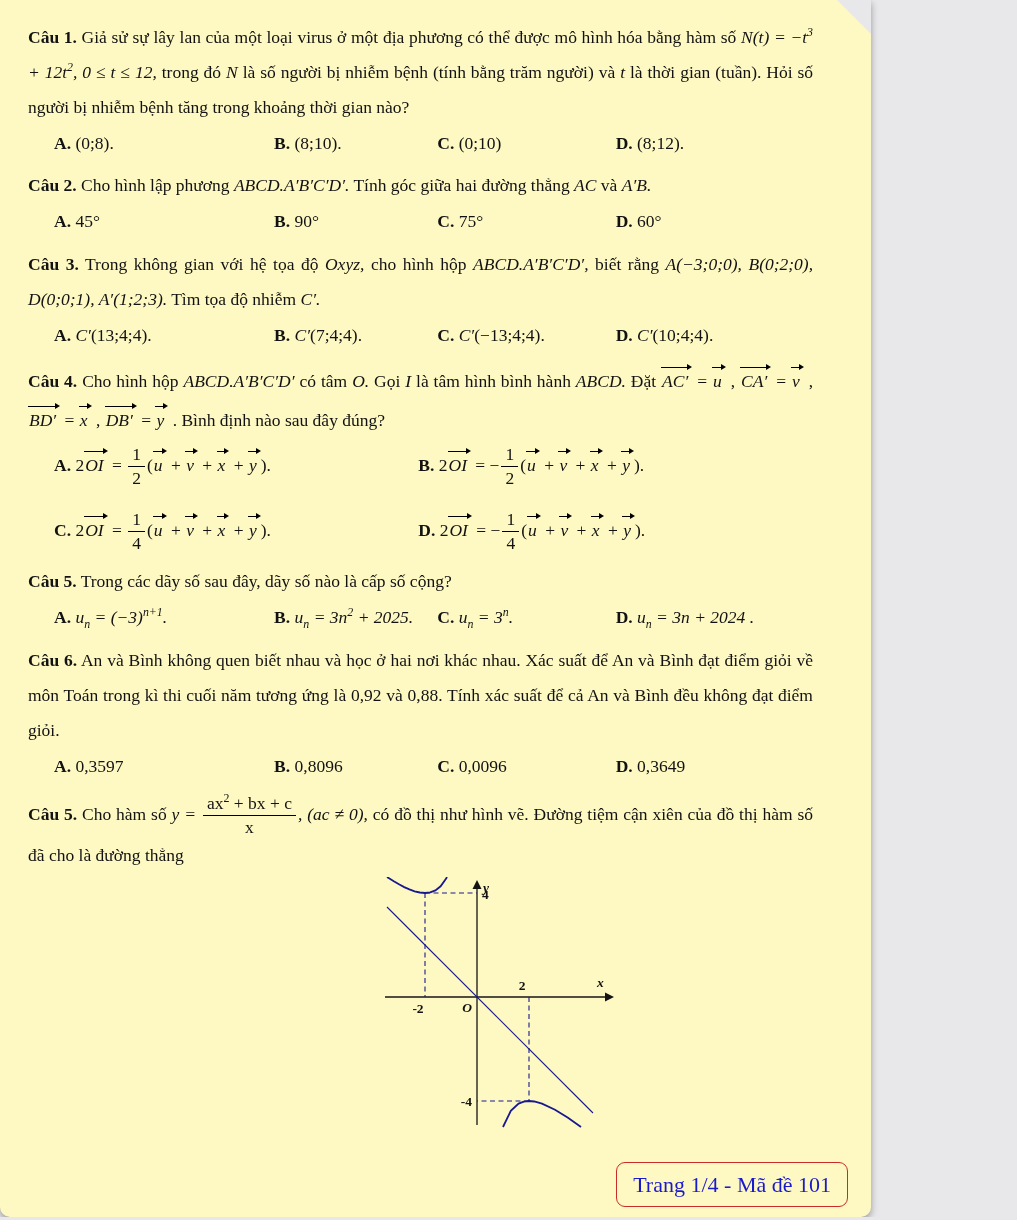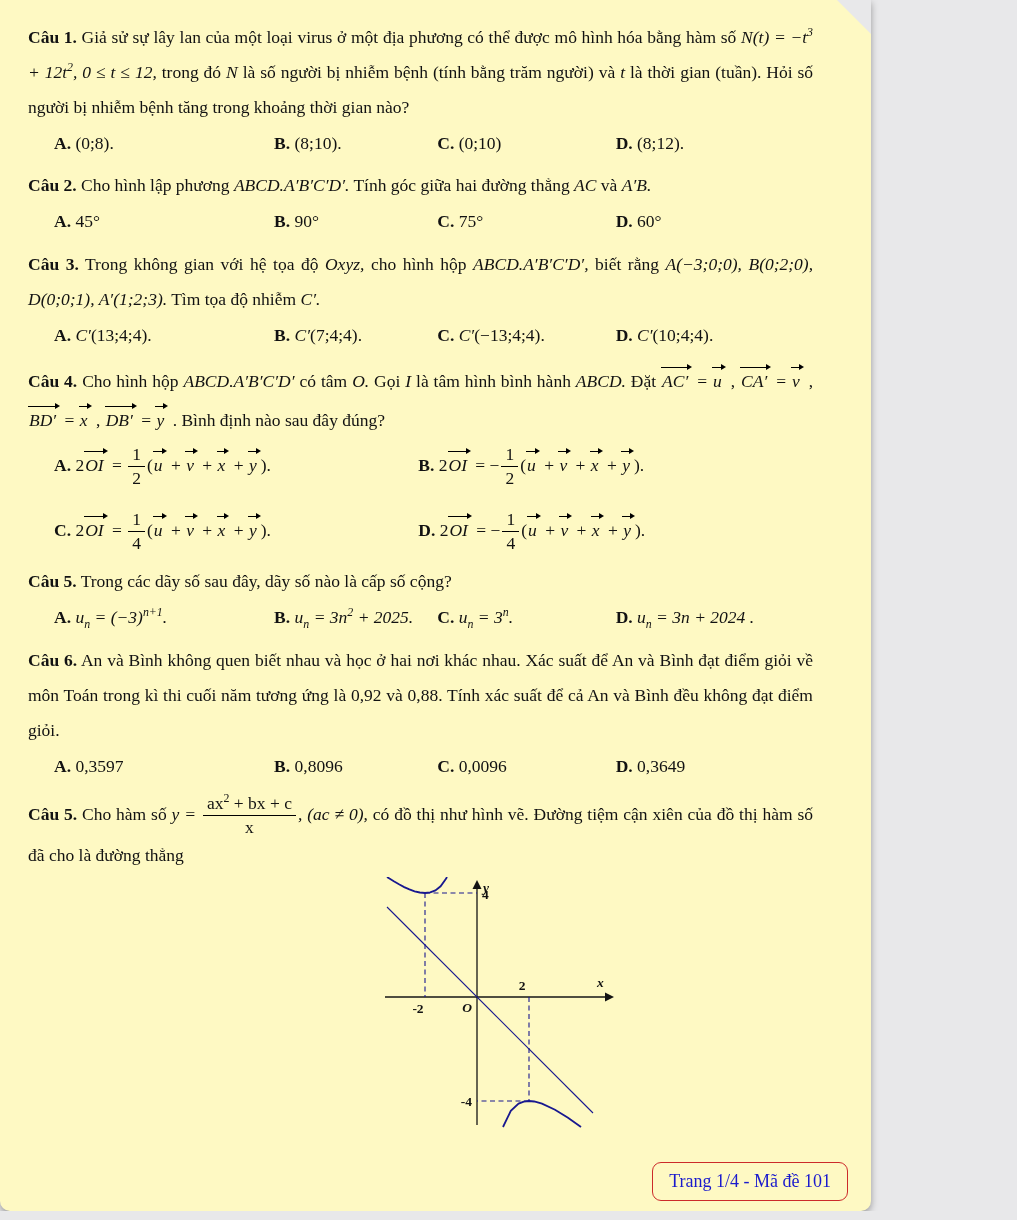--- a/index.html
+++ b/index.html
@@ -102,21 +102,21 @@
   .footer-row {
     display:flex;
     justify-content:flex-end;
     margin:30px -35px 0 0;
   }
   .footer-box {
     border:1.8px solid #cc2b2b;
     border-radius:9px;
     padding:4px 16px;
     color:#1a1acd;
-    font-size:18px;
+    font-size:22px;
     line-height:1.6;
     white-space:nowrap;
   }
 </style>
 </head>
 <body>
 
 <div class="page">
   <div class="corner-fold"></div>
   <div class="content">

